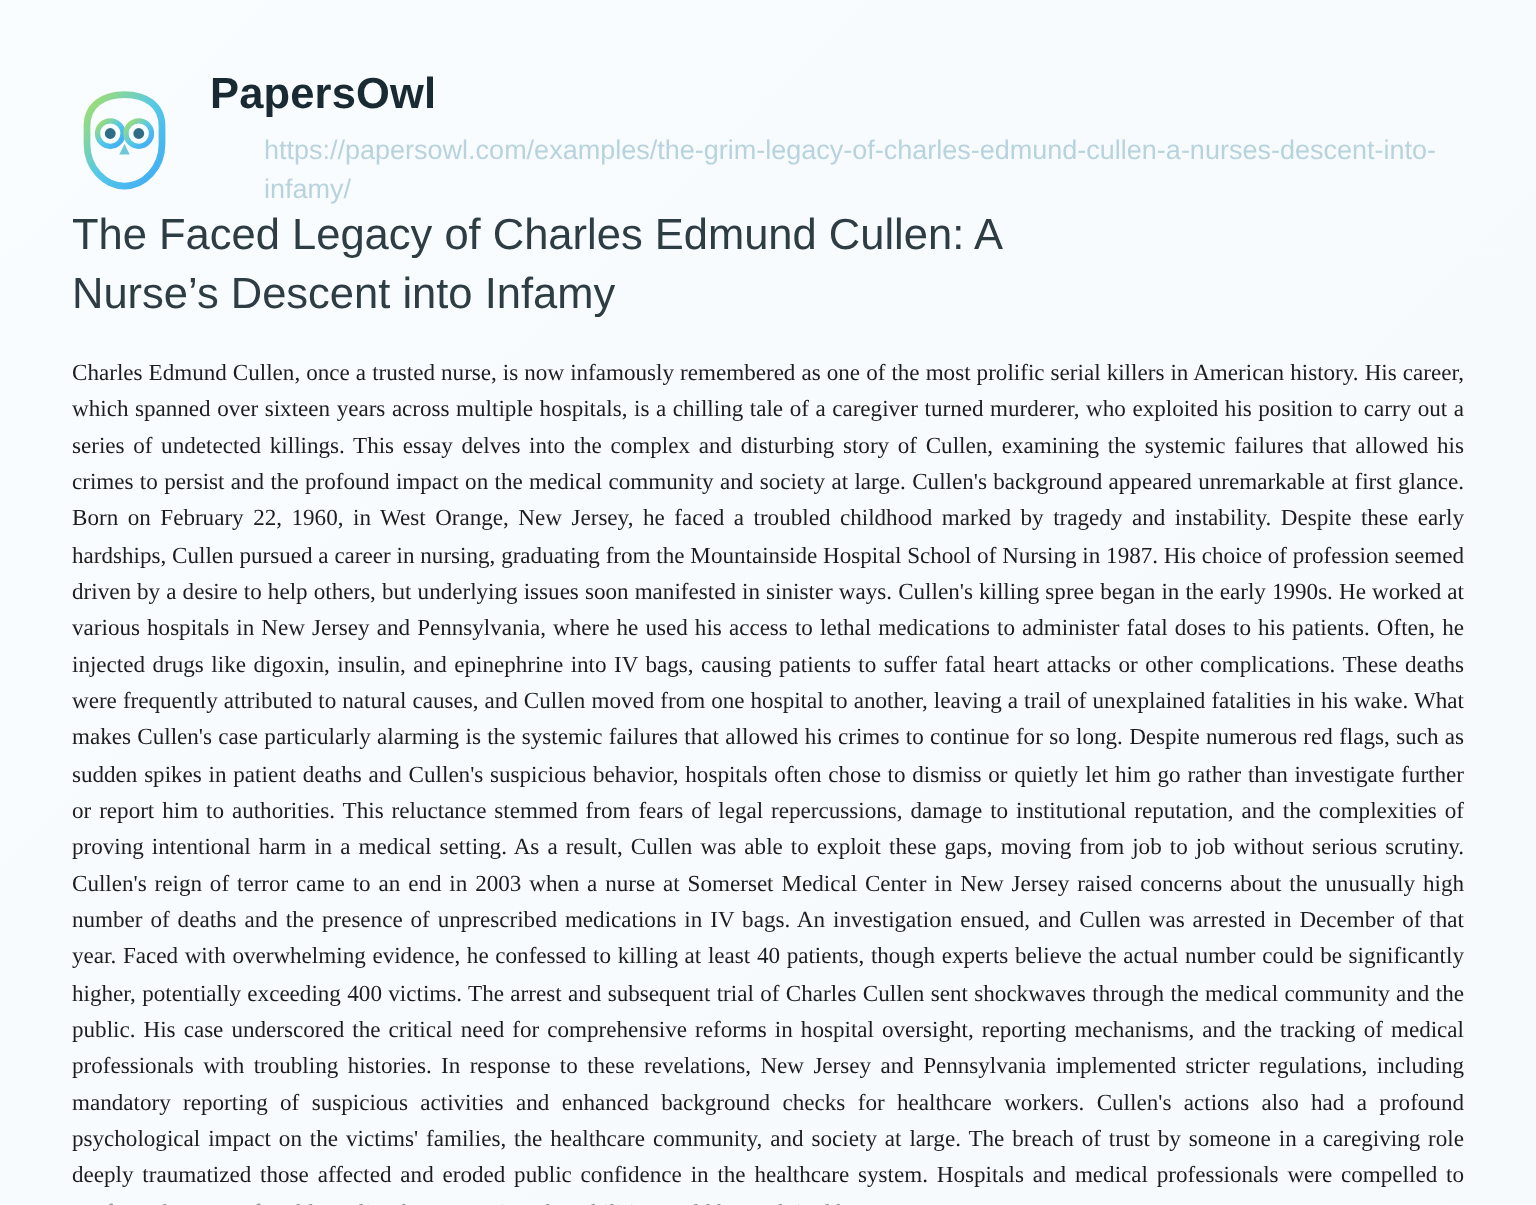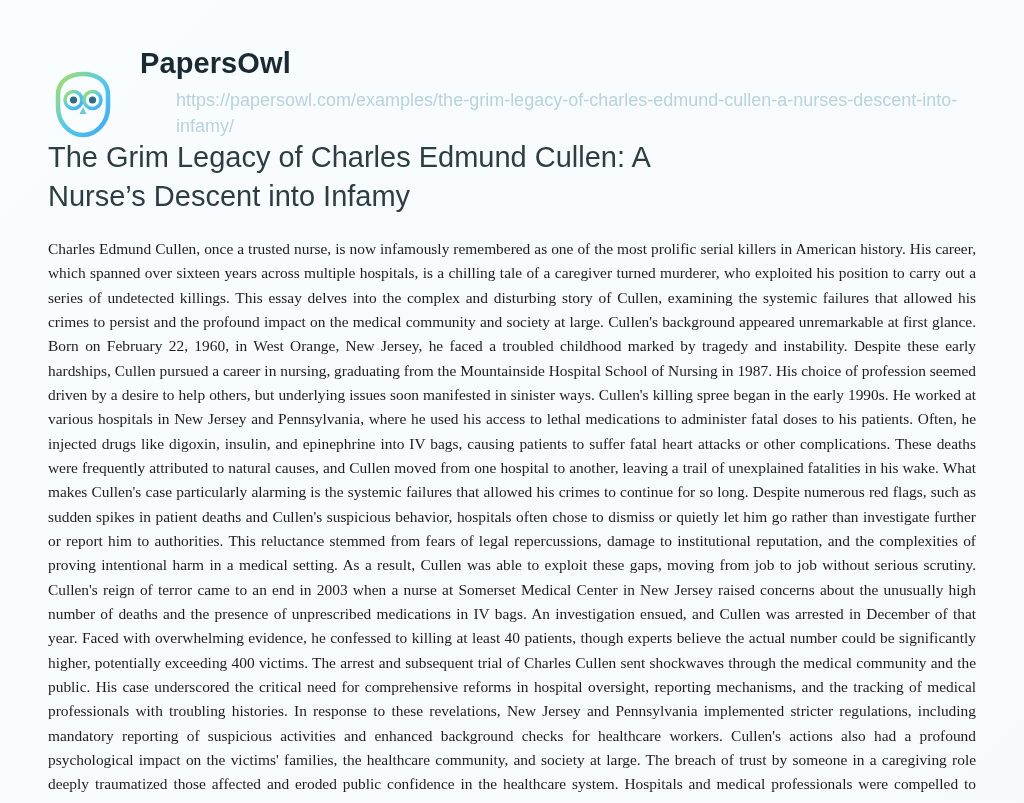--- a/index.html
+++ b/index.html
@@ -21,21 +21,21 @@
     background: linear-gradient(135deg, #fafdff 0%, #f7fbfd 35%, #f6fafc 100%);
   }
   .header {
     position: relative;
     padding: 44px 0 0 48px;
     height: 120px;
     box-sizing: border-box;
   }
   .brand-row {
     display: flex;
-    align-items: flex-end;
+    align-items: center;
   }
   .logo {
     width: 70px;
     height: 70px;
     flex: 0 0 70px;
     position: relative;
     margin-top: 2px;
   }
   .logo svg { display: block; }
   .brand-text {
@@ -110,17 +110,17 @@
 
       <div class="brand-text">
         <div class="brand-name">PapersOwl</div>
         <div class="brand-url">https://papersowl.com/examples/the-grim-legacy-of-charles-edmund-cullen-a-nurses-descent-into-infamy/</div>
       </div>
 
     </div>
   </div>
 
   <div class="content">
-    <h1 class="doc-title">The Grim Legacy of Charles Edmund Cullen: A Nurse’s Descent into Infamy</h1>
+    <h1 class="doc-title">The Faced Legacy of Charles Edmund Cullen: A Nurse’s Descent into Infamy</h1>
     <p class="doc-body">Charles Edmund Cullen, once a trusted nurse, is now infamously remembered as one of the most prolific serial killers in American history. His career, which spanned over sixteen years across multiple hospitals, is a chilling tale of a caregiver turned murderer, who exploited his position to carry out a series of undetected killings. This essay delves into the complex and disturbing story of Cullen, examining the systemic failures that allowed his crimes to persist and the profound impact on the medical community and society at large. Cullen's background appeared unremarkable at first glance. Born on February 22, 1960, in West Orange, New Jersey, he faced a troubled childhood marked by tragedy and instability. Despite these early hardships, Cullen pursued a career in nursing, graduating from the Mountainside Hospital School of Nursing in 1987. His choice of profession seemed driven by a desire to help others, but underlying issues soon manifested in sinister ways. Cullen's killing spree began in the early 1990s. He worked at various hospitals in New Jersey and Pennsylvania, where he used his access to lethal medications to administer fatal doses to his patients. Often, he injected drugs like digoxin, insulin, and epinephrine into IV bags, causing patients to suffer fatal heart attacks or other complications. These deaths were frequently attributed to natural causes, and Cullen moved from one hospital to another, leaving a trail of unexplained fatalities in his wake. What makes Cullen's case particularly alarming is the systemic failures that allowed his crimes to continue for so long. Despite numerous red flags, such as sudden spikes in patient deaths and Cullen's suspicious behavior, hospitals often chose to dismiss or quietly let him go rather than investigate further or report him to authorities. This reluctance stemmed from fears of legal repercussions, damage to institutional reputation, and the complexities of proving intentional harm in a medical setting. As a result, Cullen was able to exploit these gaps, moving from job to job without serious scrutiny. Cullen's reign of terror came to an end in 2003 when a nurse at Somerset Medical Center in New Jersey raised concerns about the unusually high number of deaths and the presence of unprescribed medications in IV bags. An investigation ensued, and Cullen was arrested in December of that year. Faced with overwhelming evidence, he confessed to killing at least 40 patients, though experts believe the actual number could be significantly higher, potentially exceeding 400 victims. The arrest and subsequent trial of Charles Cullen sent shockwaves through the medical community and the public. His case underscored the critical need for comprehensive reforms in hospital oversight, reporting mechanisms, and the tracking of medical professionals with troubling histories. In response to these revelations, New Jersey and Pennsylvania implemented stricter regulations, including mandatory reporting of suspicious activities and enhanced background checks for healthcare workers. Cullen's actions also had a profound psychological impact on the victims' families, the healthcare community, and society at large. The breach of trust by someone in a caregiving role deeply traumatized those affected and eroded public confidence in the healthcare system. Hospitals and medical professionals were compelled to confront the uncomfortable reality that systemic vulnerabilities could be exploited by</p>
   </div>
 
 </div>
 
 </body></html>

